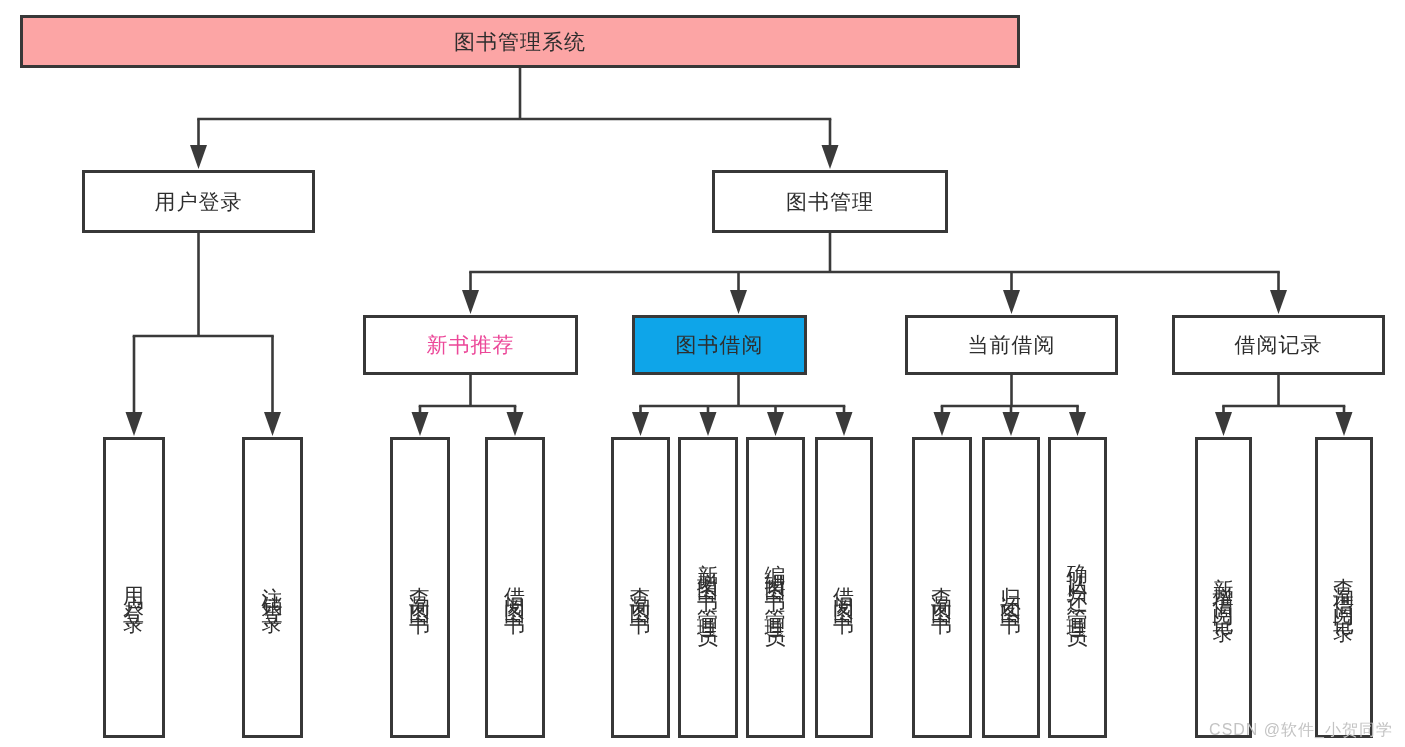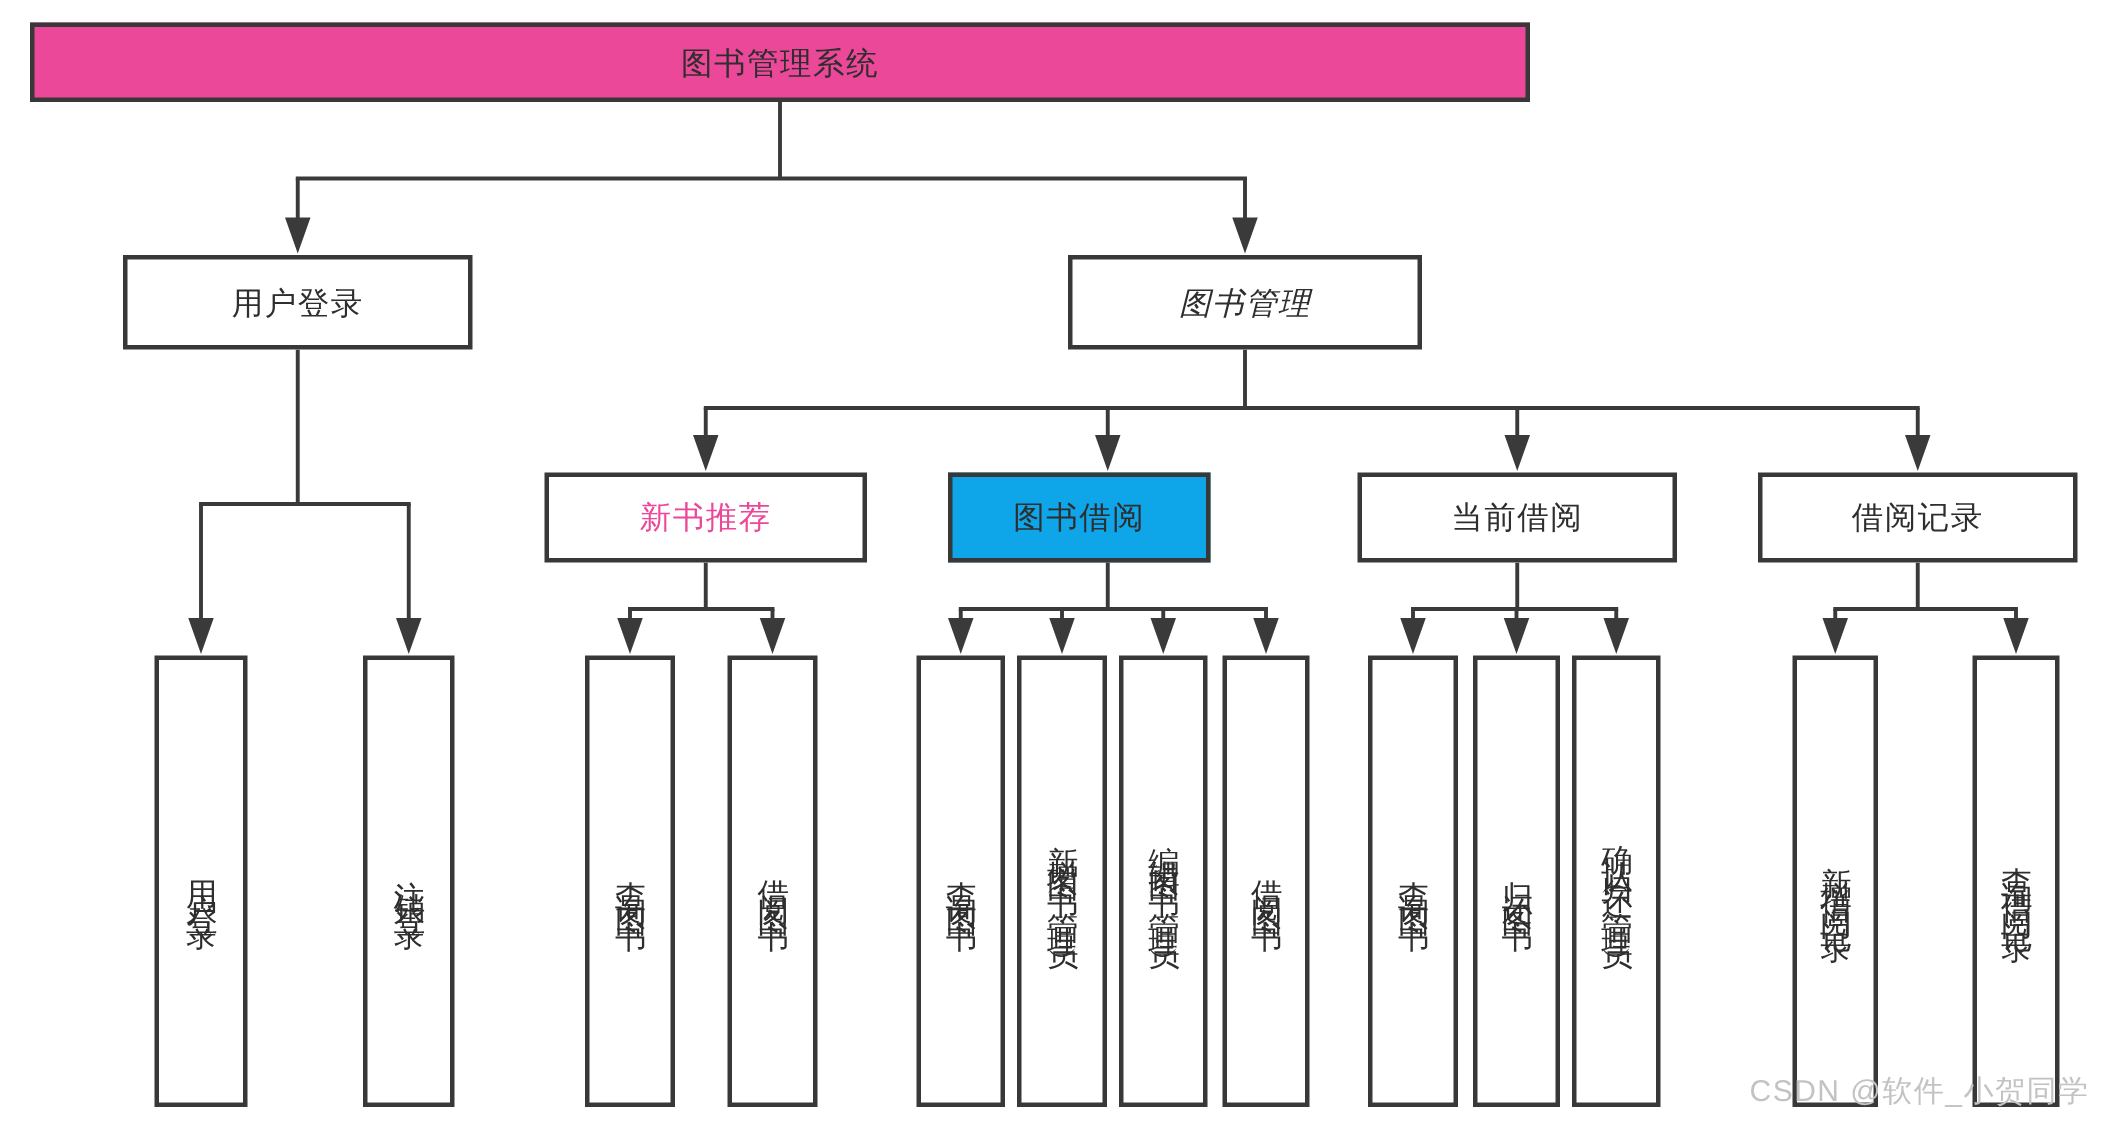--- a/index.html
+++ b/index.html
@@ -42,21 +42,21 @@
     writing-mode: vertical-rl;
     text-orientation: mixed;
     letter-spacing: 9px;
     white-space: normal;
     line-height: 1.1;
   }
   .watermark {
     position: absolute;
     right: 12px;
     bottom: 6px;
-    font-size: 20px;
+    font-size: 16px;
     color: #c3c3c3;
     letter-spacing: 1px;
     z-index: 3;
     white-space: nowrap;
   }
 </style>
 </head>
 <body>
 
 <div class="stage">
@@ -108,27 +108,27 @@
       <line x1="1077.5" y1="406" x2="1077.5" y2="431" stroke="#3a3a3a" stroke-width="2.6"></line>
       <polygon points="1069,412 1086,412 1077.5,436" fill="#3a3a3a"></polygon>
       <line x1="1278.5" y1="375" x2="1278.5" y2="406" stroke="#3a3a3a" stroke-width="2.6"></line>
       <line x1="1222.2" y1="406" x2="1345.3" y2="406" stroke="#3a3a3a" stroke-width="2.6"></line>
       <line x1="1223.5" y1="406" x2="1223.5" y2="431" stroke="#3a3a3a" stroke-width="2.6"></line>
       <polygon points="1215,412 1232,412 1223.5,436" fill="#3a3a3a"></polygon>
       <line x1="1344" y1="406" x2="1344" y2="431" stroke="#3a3a3a" stroke-width="2.6"></line>
       <polygon points="1335.5,412 1352.5,412 1344,436" fill="#3a3a3a"></polygon>
     </svg>
   <div class="watermark" style="color: rgb(195, 195, 195);">CSDN @软件_小贺同学</div>
-<div class="node" style="left: 20px; top: 15px; width: 1000px; height: 53px; border-color: rgb(56, 56, 56); background: #ec4899; color: rgb(46, 46, 46);">
+<div class="node" style="left: 20px; top: 15px; width: 1000px; height: 53px; border-color: rgb(56, 56, 56); background: #fca5a5; color: rgb(46, 46, 46);">
       <span>图书管理系统</span>
     </div>
     <div class="node" style="left: 82px; top: 170px; width: 233px; height: 63px; border-color: rgb(56, 56, 56); background: rgb(255, 255, 255); color: rgb(46, 46, 46);">
       <span>用户登录</span>
     </div>
-    <div class="node" style="left: 712px; top: 170px; width: 236px; height: 63px; border-color: rgb(56, 56, 56); background: rgb(255, 255, 255); color: rgb(46, 46, 46); font-style: italic;">
+    <div class="node" style="left: 712px; top: 170px; width: 236px; height: 63px; border-color: rgb(56, 56, 56); background: rgb(255, 255, 255); color: rgb(46, 46, 46);">
       <span>图书管理</span>
     </div>
     <div class="node" style="left: 363px; top: 315px; width: 215px; height: 60px; border-color: rgb(56, 56, 56); background: rgb(255, 255, 255); color: #ec4899;">
       <span>新书推荐</span>
     </div>
     <div class="node" style="left: 632px; top: 315px; width: 175px; height: 60px; border-color: rgb(56, 56, 56); background: #0ea5e9; color: rgb(46, 46, 46);">
       <span>图书借阅</span>
     </div>
     <div class="node" style="left: 905px; top: 315px; width: 213px; height: 60px; border-color: rgb(56, 56, 56); background: rgb(255, 255, 255); color: rgb(46, 46, 46); font-family: Liberation Mono, monospace;">
       <span>当前借阅</span>

